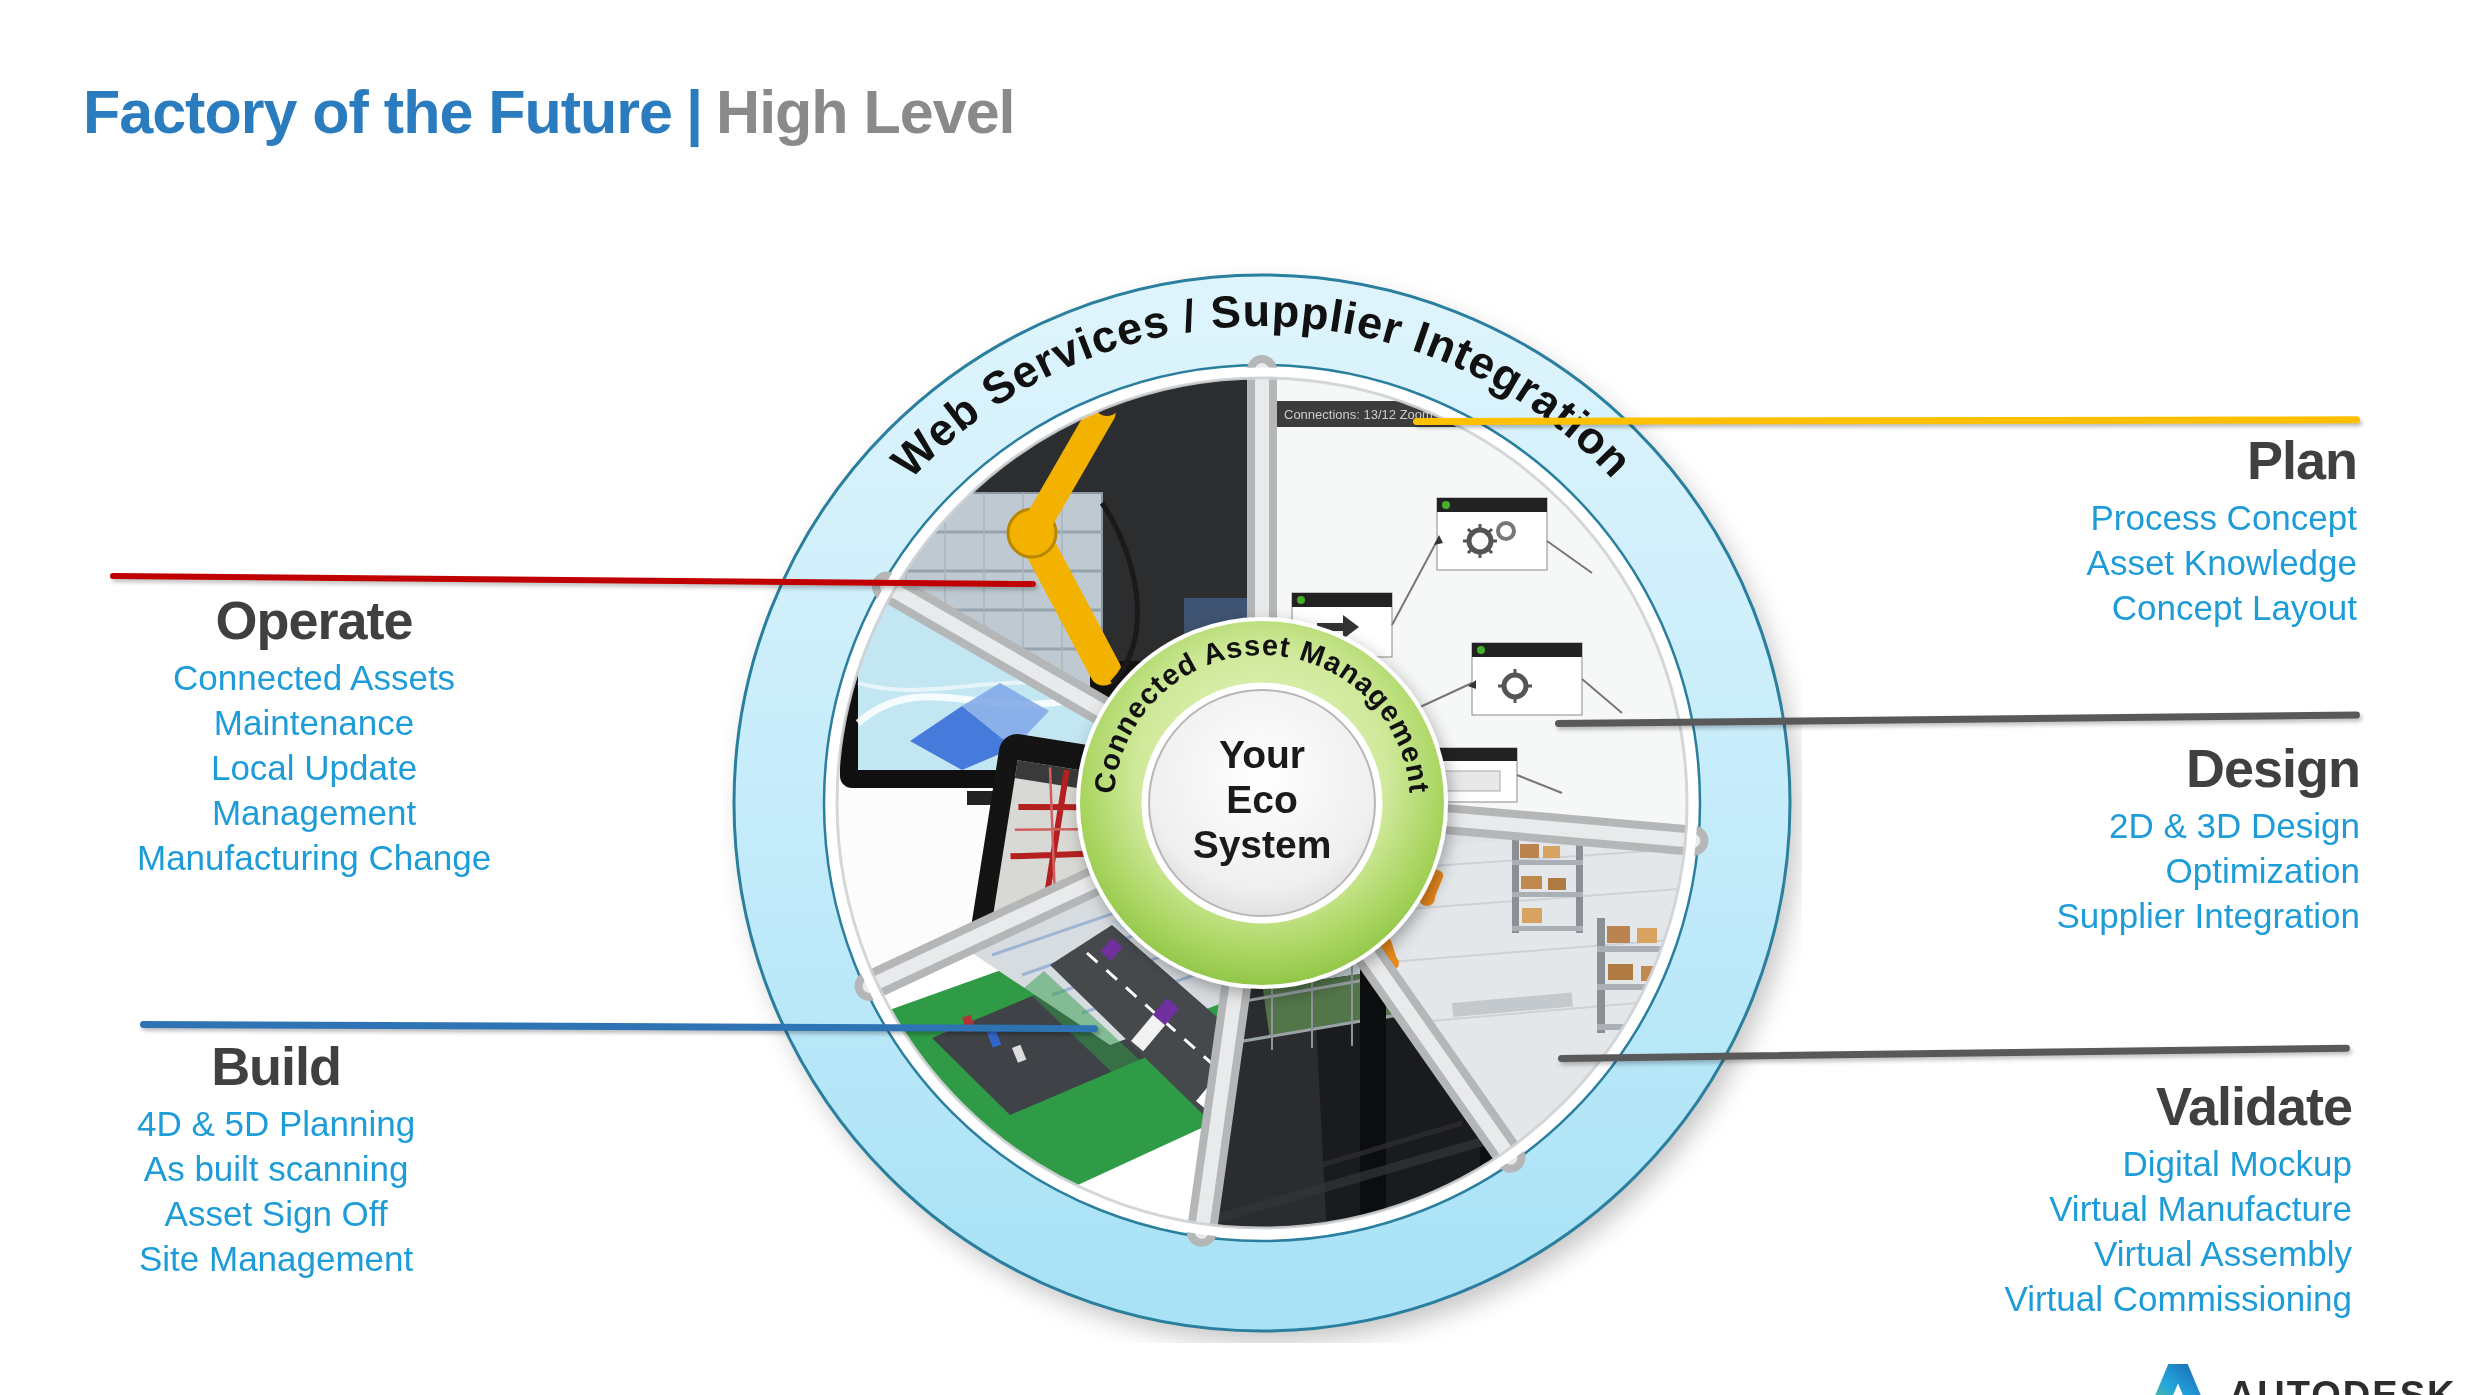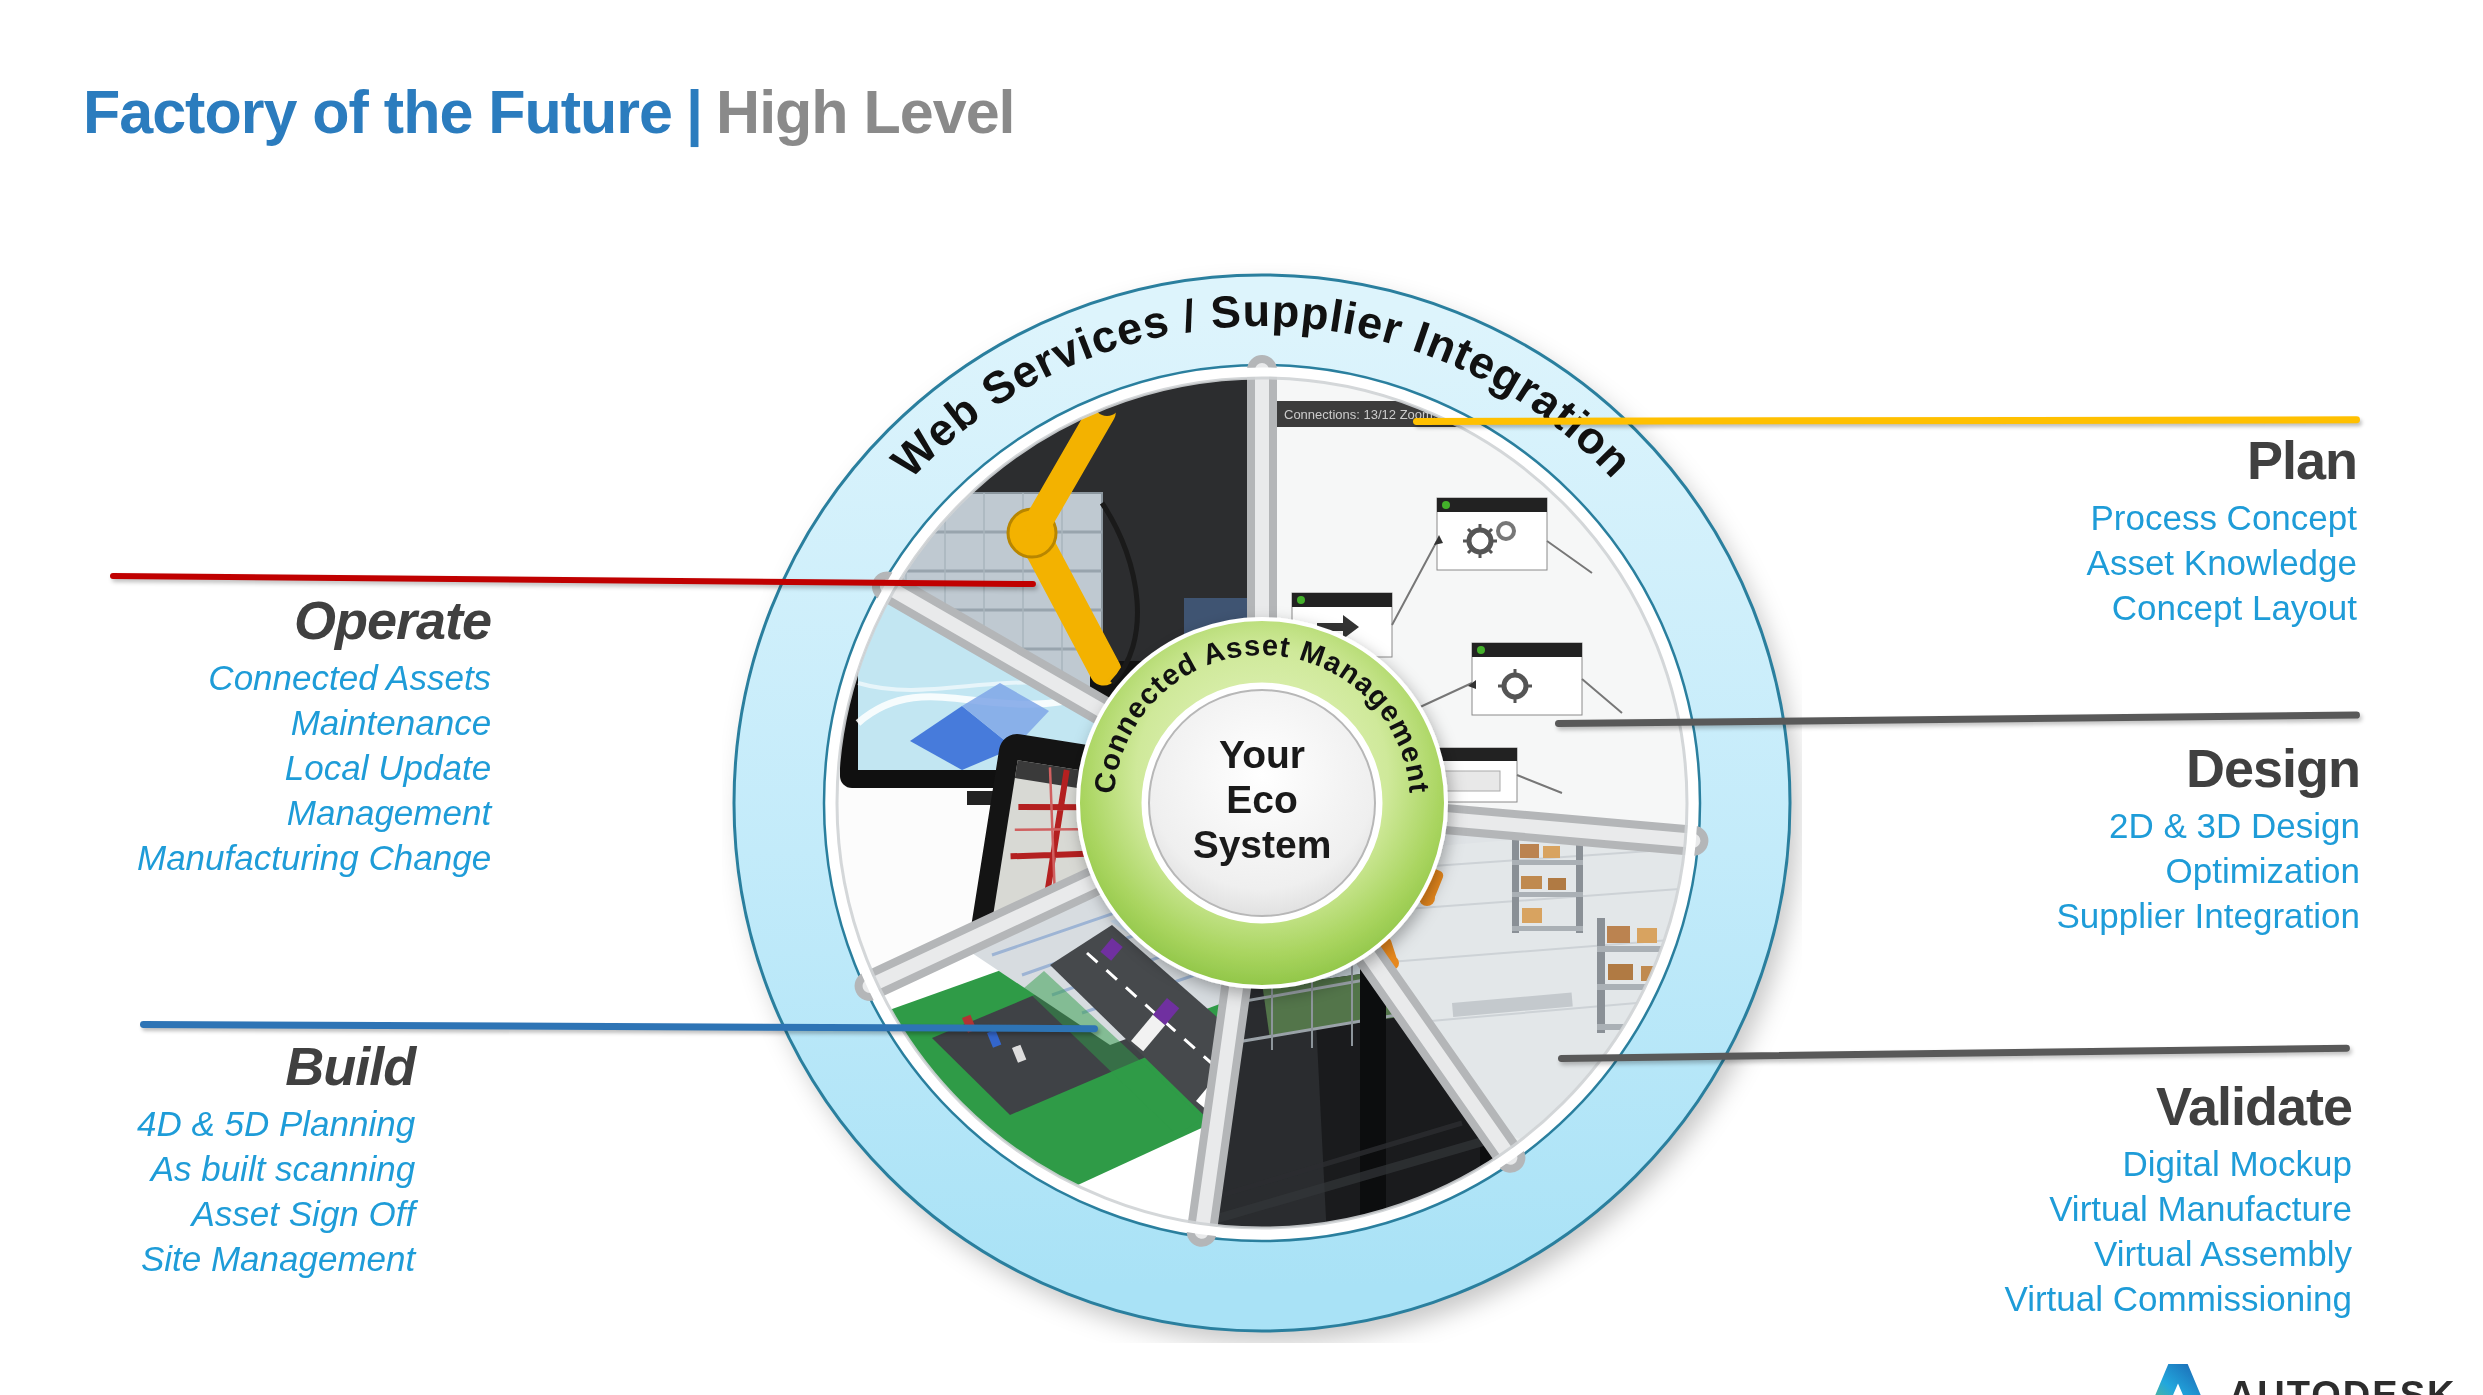--- a/index.html
+++ b/index.html
@@ -7,21 +7,21 @@
          font-family:"Liberation Sans","DejaVu Sans",sans-serif;margin-top:41px;}
   
   .title{position:absolute;left:83px;top:36px;font-size:61px;font-weight:bold;letter-spacing:-1px;white-space:nowrap;}
   .title .main{color:#2B7CBE;}
   .title .sep{color:#2B7CBE;margin:0 14px;}
   .title .sub{color:#8A8A8A;}
   
   .block{position:absolute;white-space:nowrap;}
   .block h2{margin:0 0 6px 0;font-size:54px;font-weight:bold;color:#404040;letter-spacing:-1px;line-height:58px;}
   .block .item{font-size:35px;line-height:45px;color:#1E9CD8;}
-  .left-block{text-align:right;font-style:italic;}
+  .left-block{text-align:center;}
   .right-block{text-align:right;}
   #block-operate{left:137px;top:550px;}
   #block-build{left:137px;top:996px;}
   #block-plan{right:126px;top:390px;}
   #block-design{right:123px;top:698px;}
   #block-validate{right:131px;top:1036px;}
   
   .connector{position:absolute;border-radius:4px;transform-origin:left center;z-index:5;
              box-shadow:2px 3px 4px rgba(0,0,0,0.25);}
   #line-operate{left:110px;top:532px;width:926px;height:6px;background:#C00000;transform:rotate(0.5deg);}

